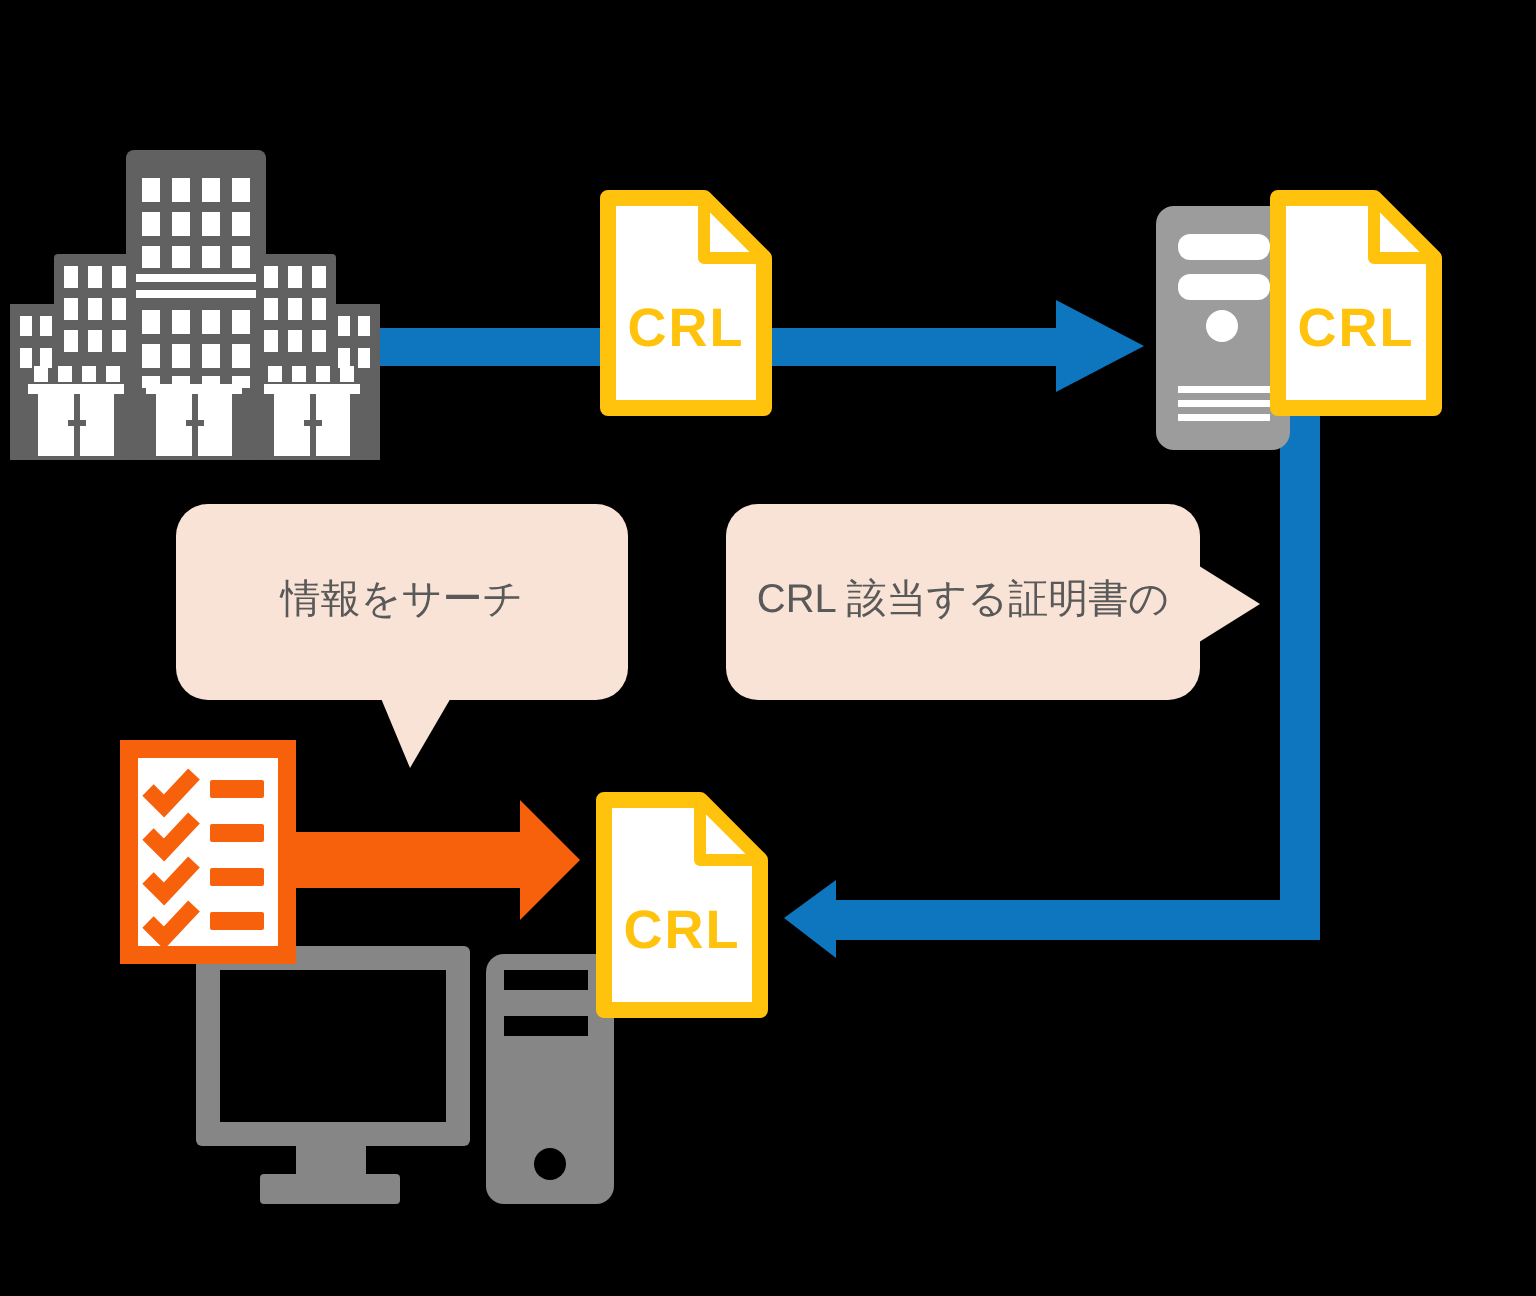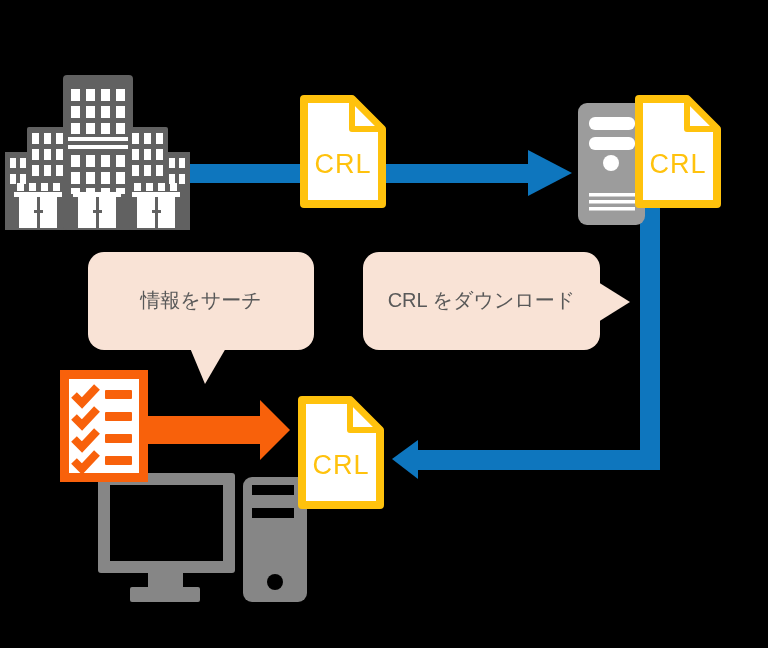--- a/index.html
+++ b/index.html
@@ -15,21 +15,21 @@
   .s-orange{stroke:var(--orange);}
   .s-gold{stroke:var(--gold);}
   .f-bgray{fill:var(--building_gray);}
   .f-sgray{fill:var(--server_gray);}
   .f-cgray{fill:var(--computer_gray);}
   .f-white{fill:#ffffff;}
   .f-bg{fill:var(--background);}
   .f-peach{fill:var(--bubble_bg);}
   .doc-label{
     position:absolute;width:86px;top:54px;height:30px;line-height:30px;
-    text-align:center;font-size:27px;font-weight:normal;letter-spacing:1px;
+    text-align:center;font-size:27px;font-weight:bold;letter-spacing:1px;
     color:var(--gold);
   }
   .doc{width:86px;height:113px;}
   .bubble{
     background:var(--bubble_bg);border-radius:16px;
     display:flex;align-items:center;justify-content:center;text-align:center;
     color:var(--bubble_text);font-size:20px;line-height:1.38;
   }
 </style>
 </head>
@@ -213,19 +213,19 @@
   <div class="abs bubble" style="left:88px;top:252px;width:226px;height:98px">
     <div>
       <span style="display:block">情報をサーチ</span>
     </div>
   </div>
   <svg class="abs" style="left:186px;top:348px" width="44" height="38" aria-hidden="true">
     <polygon class="f-peach" points="4,0 40,0 19,36"></polygon>
   </svg>
 
   <div class="abs bubble" style="left:363px;top:252px;width:237px;height:98px">
-    <span>CRL をダウンロード</span>
+    <span>CRL 該当する証明書の</span>
   </div>
   <svg class="abs" style="left:598px;top:280px" width="34" height="44" aria-hidden="true">
     <polygon class="f-peach" points="0,2 32,22 0,42"></polygon>
   </svg>
 
 </div>
 
 </body></html>

